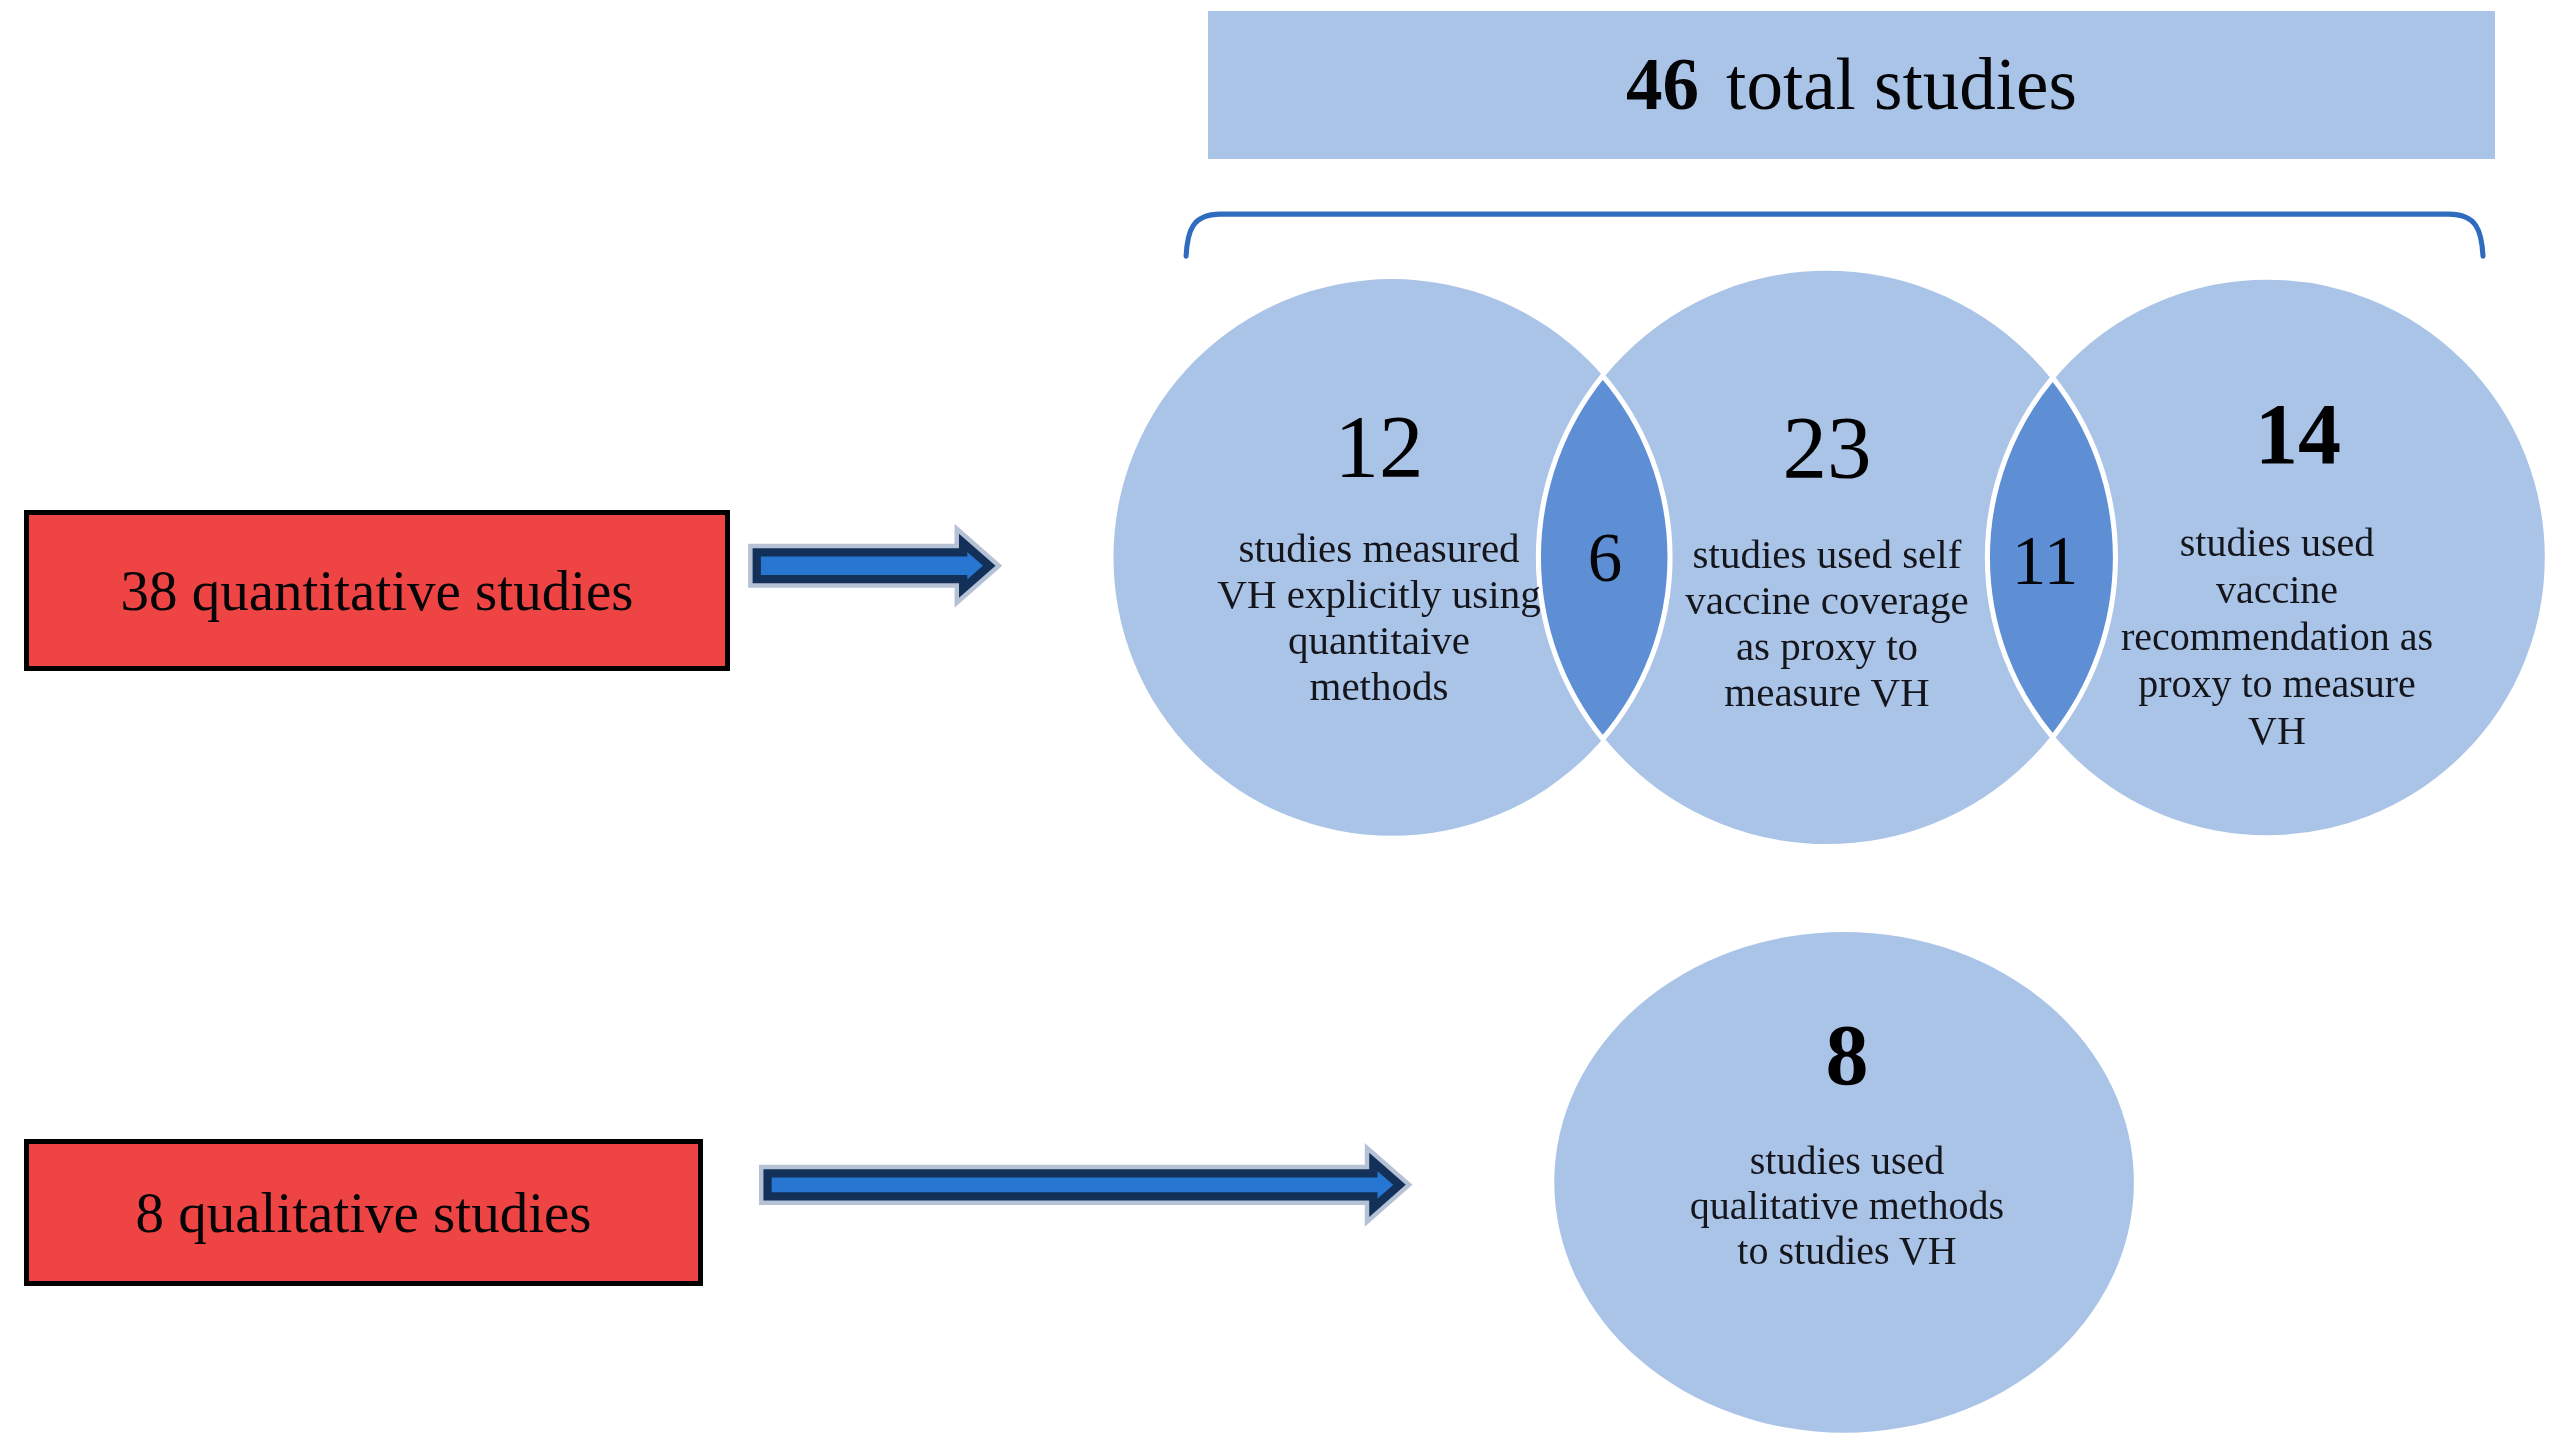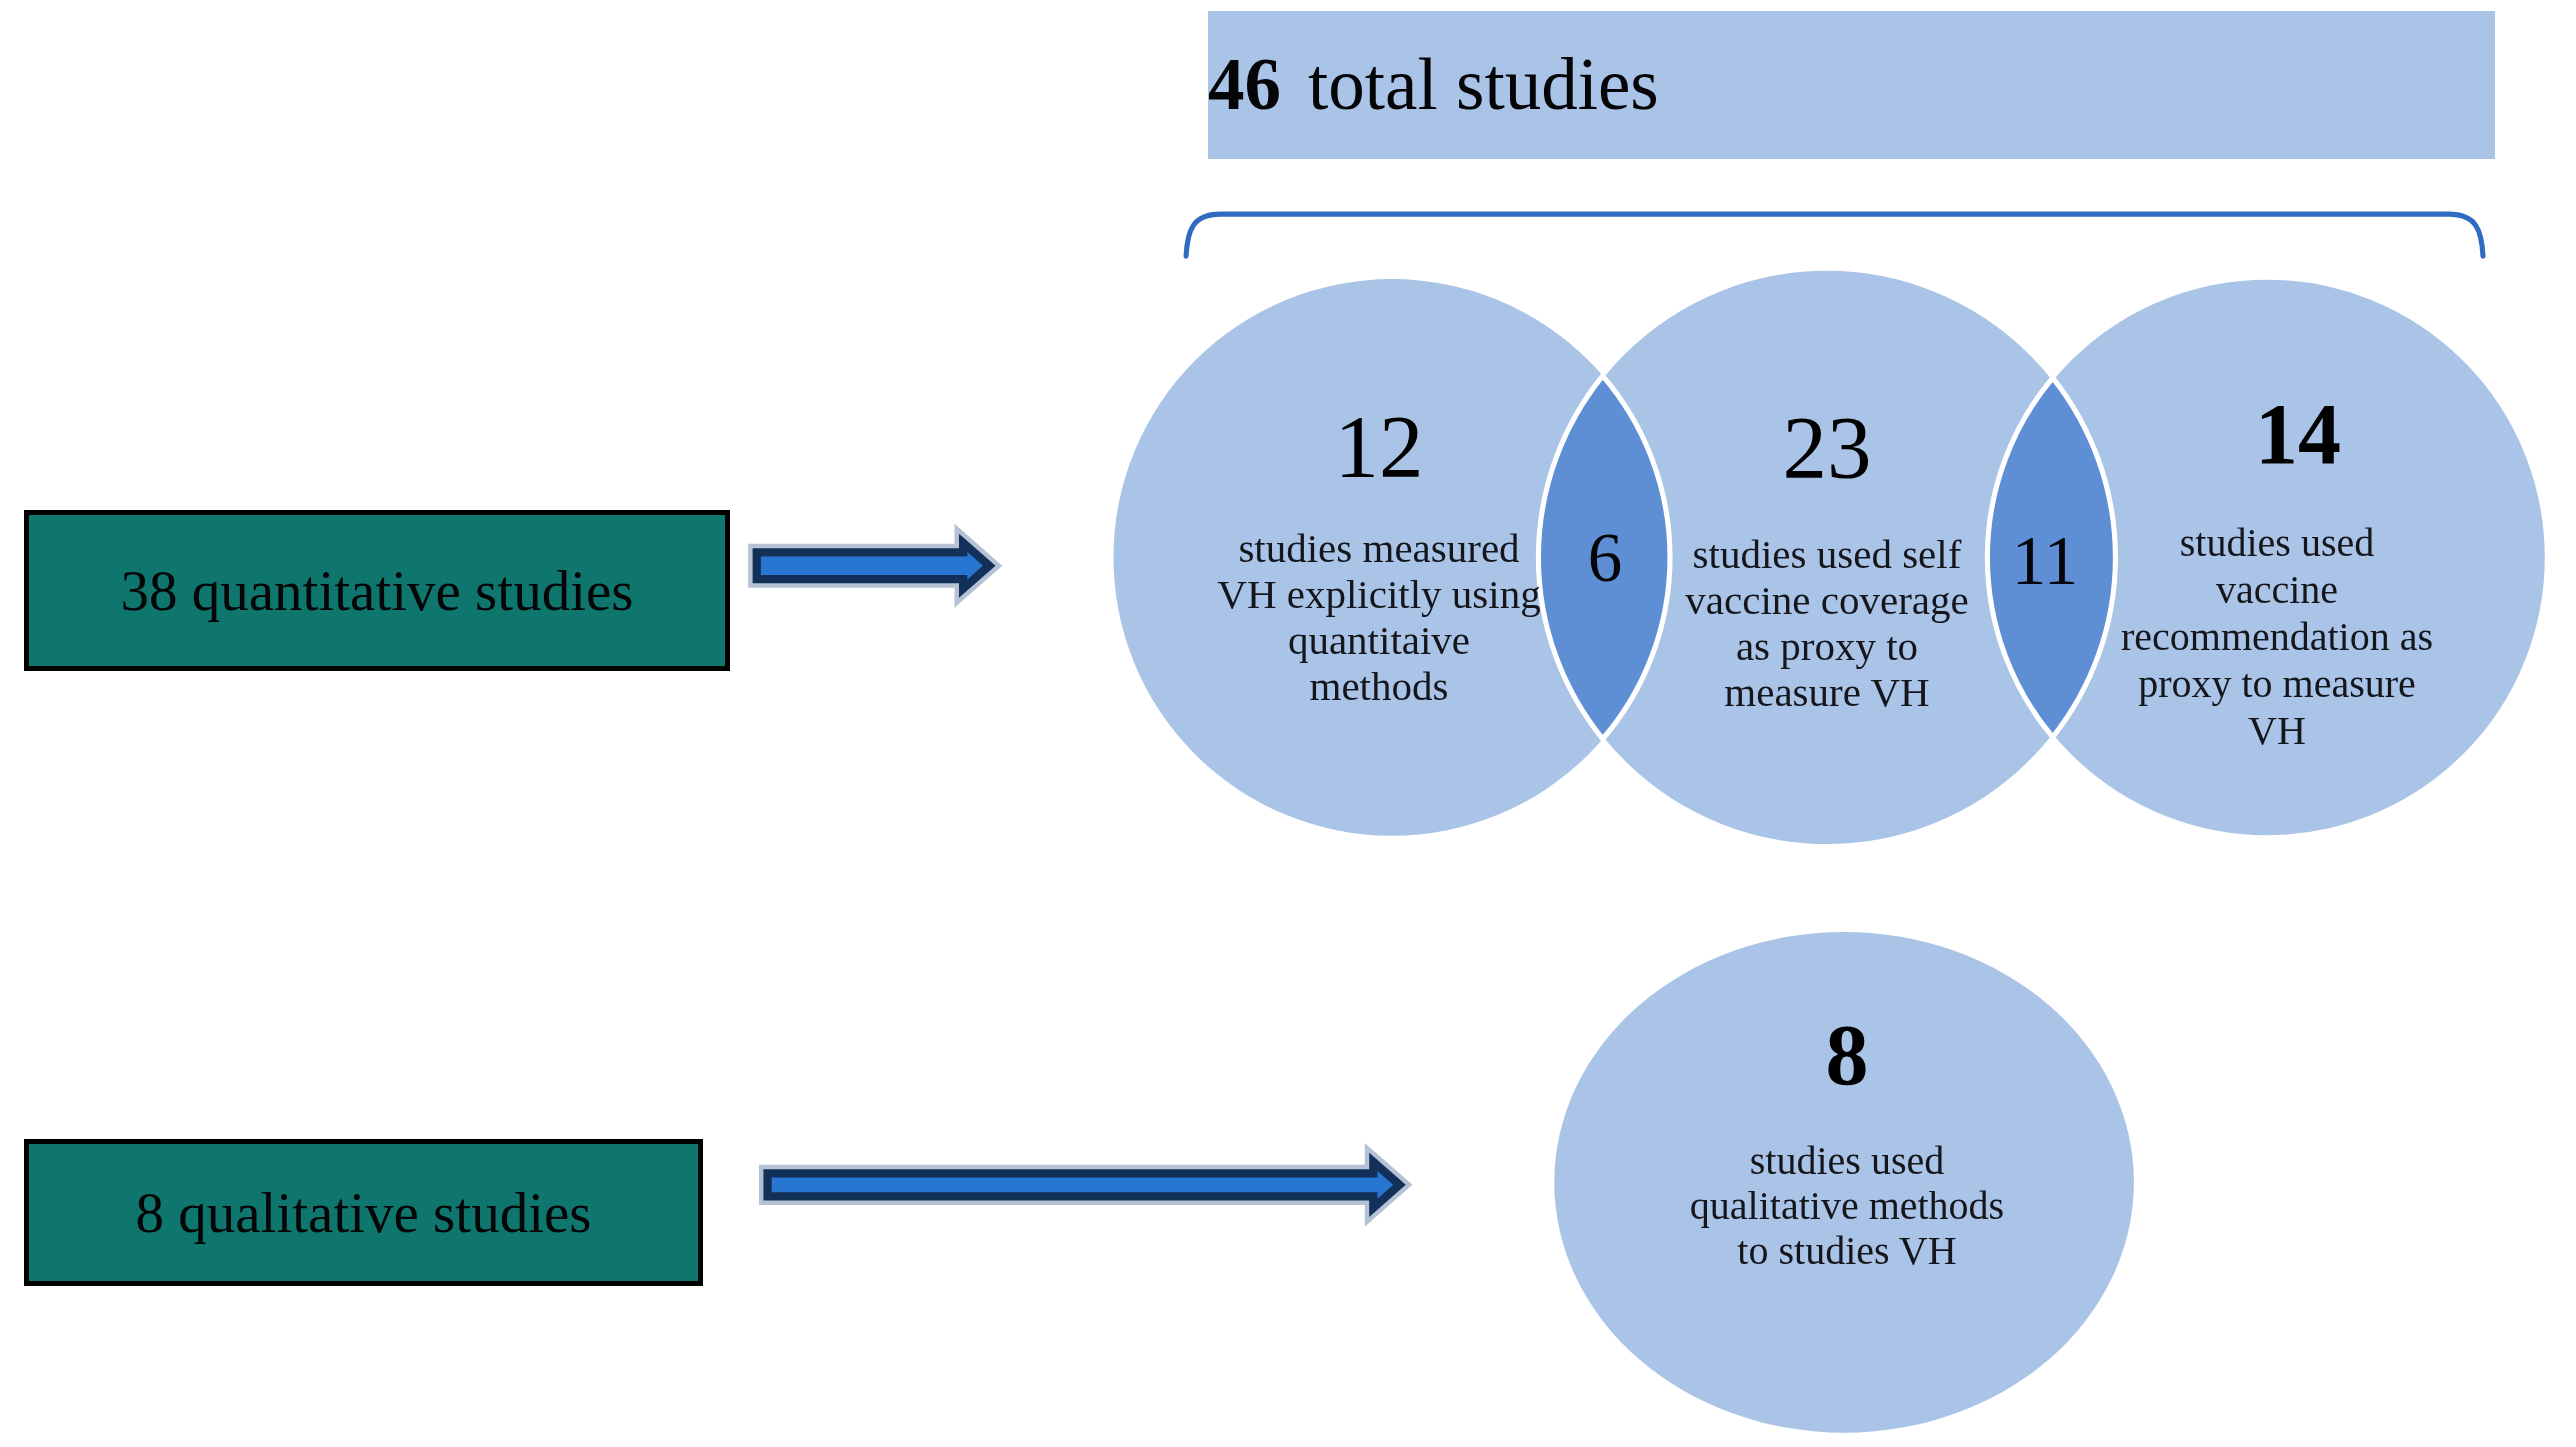--- a/index.html
+++ b/index.html
@@ -21,26 +21,26 @@
   .abs{position:absolute;transform:translate(-50%,-50%);text-align:center;white-space:nowrap;}
   .num{font-weight:normal;font-size:89px;color:#000;}
   .num-md{font-weight:bold;font-size:86px;color:#000;}
   .lens-num{font-size:69px;color:#06060a;}
   .ctext{font-size:41px;line-height:46px;color:#15151c;text-align:center;}
   .ctext-tight{font-size:40px;line-height:47px;color:#15151c;}
   .ctext-sm{font-size:40px;line-height:45px;color:#15151c;}
 
   .banner{
     position:absolute;left:1208px;top:10.8px;width:1287px;height:148px;background:#aac4e8;
-    display:flex;align-items:center;font-size:73px;color:#050508;gap:27px;
+    display:flex;align-items:center;justify-content:center;font-size:73px;color:#050508;gap:27px;
   }
   .banner .bnum{font-weight:bold;}
 
   .srcbox{
-    position:absolute;background:#0f766e;border:5.7px solid #000000;
+    position:absolute;background:#ef4444;border:5.7px solid #000000;
     display:flex;align-items:center;justify-content:center;font-size:57px;color:#050508;
   }
   .srcbox.q1{left:24px;top:510px;width:696px;height:151px;}
   .srcbox.q2{left:24px;top:1139px;width:669px;height:137px;}
 </style>
 </head>
 <body>
 
 <div class="stage">
 

